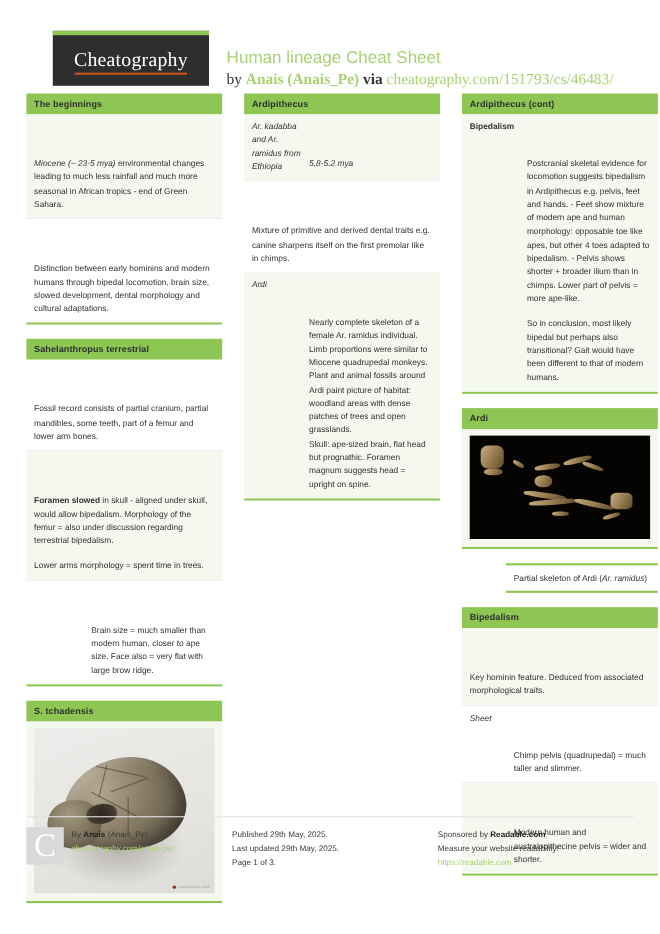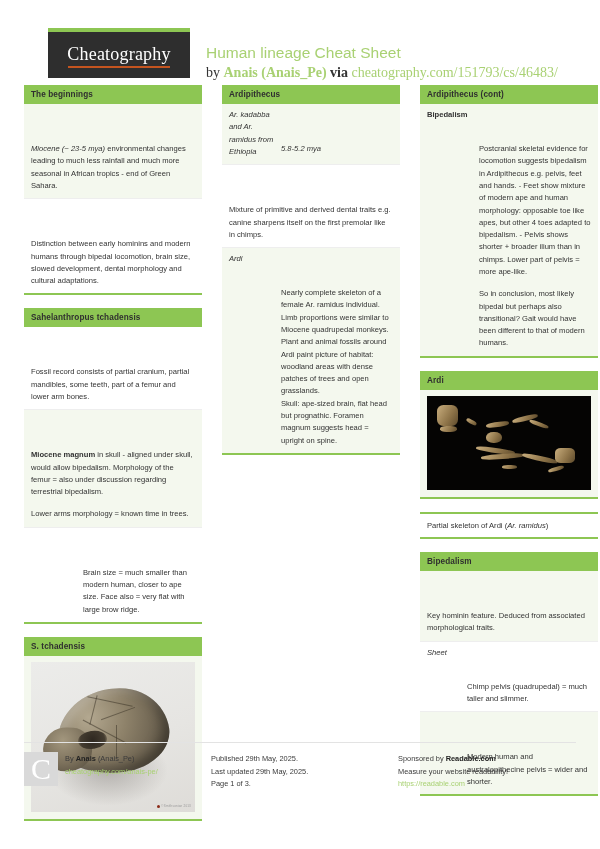--- a/index.html
+++ b/index.html
@@ -178,20 +178,21 @@
     position: absolute;
     background: linear-gradient(120deg,#c9ae7e,#8d7348 60%,#5d4a2c);
     border-radius: 40%;
   }
 
   .caption-block {
     margin-bottom: 13px;
     border-top: 2px solid #8dc653;
     border-bottom: 2px solid #8dc653;
     background: #ffffff;
+    margin-left: 40px;
   }
   .caption {
     font-size: 7.6px;
     padding: 6px 7px;
     color: #333333;
     line-height: 1.5;
   }
 
   
   .footer {
@@ -244,26 +245,26 @@
         <div class="block-title">The beginnings</div>
         <div class="row odd full">
           <div class="cell-val"><span class="i">Miocene (~ 23-5 mya)</span> environmental changes leading to much less rainfall and much more seasonal in African tropics - end of Green Sahara.</div>
         </div>
         <div class="row even full">
           <div class="cell-val">Distinction between early hominins and modern humans through bipedal locomotion, brain size, slowed development, dental morphology and cultural adaptations.</div>
         </div>
       </div>
 
       <div class="block">
-        <div class="block-title">Sahelanthropus tchadensis</div>
+        <div class="block-title">Sahelanthropus terrestrial</div>
         <div class="row even full">
           <div class="cell-val">Fossil record consists of partial cranium, partial mandibles, some teeth, part of a femur and lower arm bones.</div>
         </div>
         <div class="row odd">
-          <div class="cell-val"><b class="b">Miocene magnum</b><span> in skull - aligned under skull, would allow bipedalism. Morphology of the femur = also under discussion regarding terrestrial bipedalism.</span><span class="sp"></span><span>Lower arms morphology = known time in trees.</span></div>
+          <div class="cell-val"><b class="b">Foramen slowed</b><span> in skull - aligned under skull, would allow bipedalism. Morphology of the femur = also under discussion regarding terrestrial bipedalism.</span><span class="sp"></span><span>Lower arms morphology = spent time in trees.</span></div>
         </div>
         <div class="row even">
           <div class="cell-key"></div>
           <div class="cell-val">Brain size = much smaller than modern human, closer to ape size. Face also = very flat with large brow ridge.</div>
         </div>
       </div>
 
       <div class="block">
         <div class="block-title">S. tchadensis</div>
         <div class="row odd img-row">

